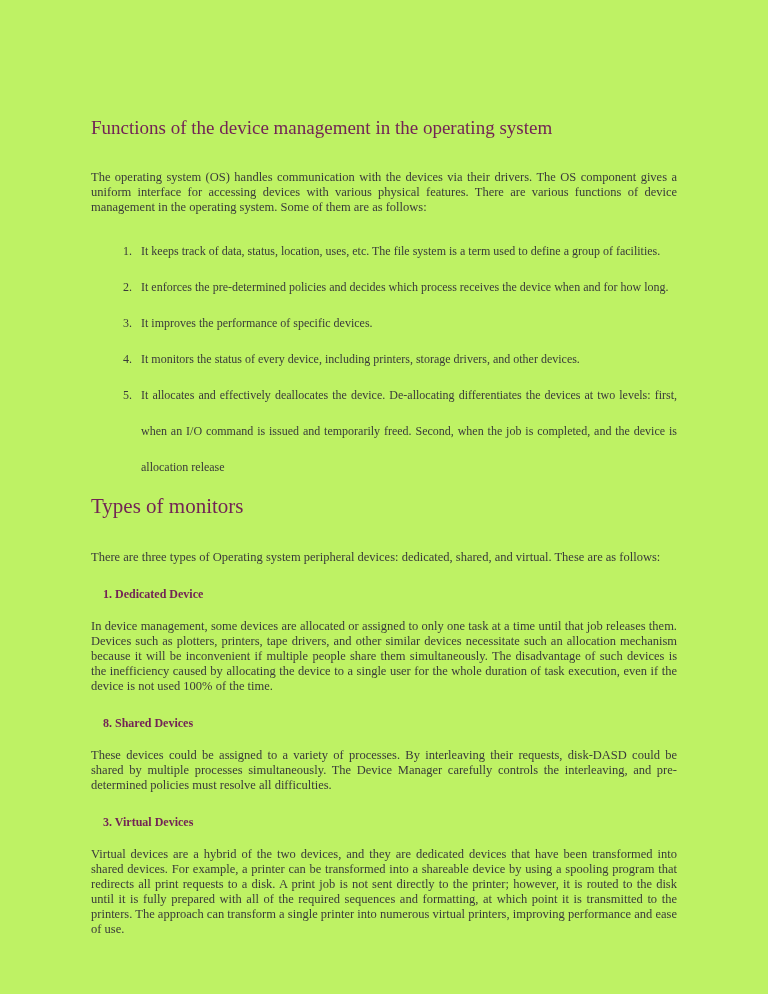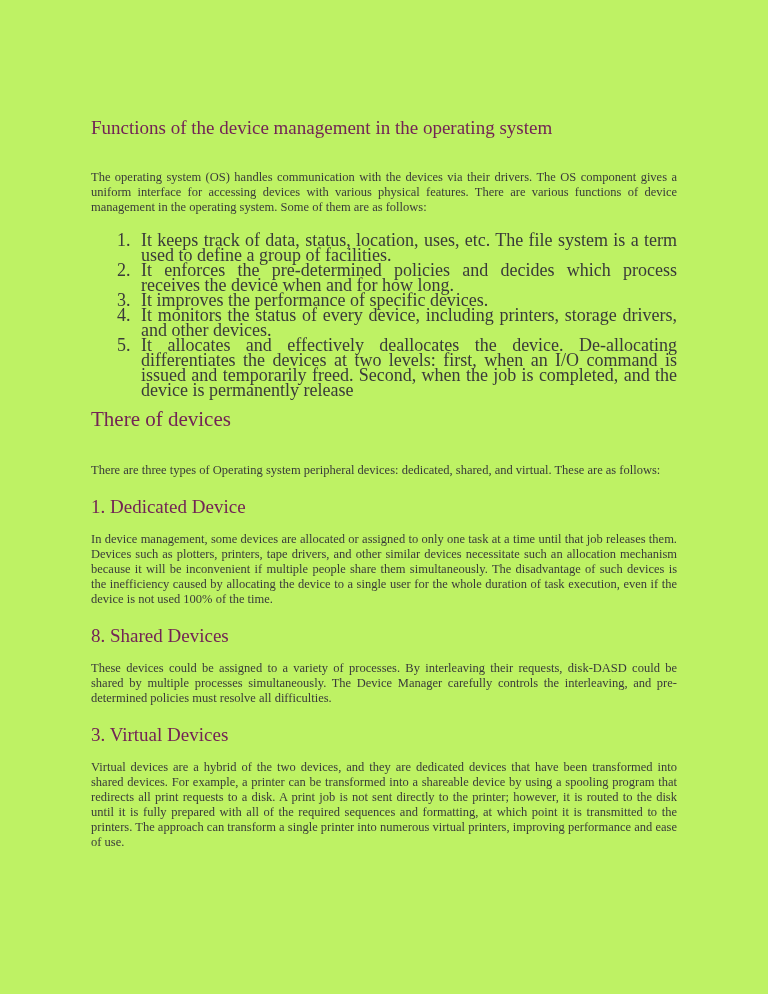--- a/index.html
+++ b/index.html
@@ -31,67 +31,67 @@
   }
   p.body-text {
     font-size: 12.5px;
     line-height: 15px;
     text-align: justify;
     margin: 31px 0 0 0;
   }
   ol.functions-list {
     margin: 18px 0 0 0;
     padding: 0 0 0 44px;
-    font-size: 18px;
-    line-height: 15px;
+    font-size: 12px;
+    line-height: 36px;
   }
   ol.functions-list li {
     text-align: justify;
     margin: 0;
     padding-left: 6px;
   }
   .section-heading {
     font-family: "Liberation Serif", "DejaVu Serif", serif;
     font-size: 21px;
     line-height: 25px;
     font-weight: normal;
     color: #732455;
     margin: 9px 0 0 0;
   }
   .sub-heading {
     font-family: "Liberation Serif", "DejaVu Serif", serif;
-    font-size: 19px;
+    font-size: 12px;
     line-height: 18px;
-    font-weight: normal;
+    font-weight: bold;
     color: #732455;
-    margin: 20px 0 0 0;
+    margin: 20px 0 0 12px;
   }
   p.after-heading {
     margin-top: 16px;
     font-family: Liberation Serif, serif;
   }
 </style>
 </head>
 <body>
 
 <div class="page">
 
   <h1 class="article-title">Functions of the device management in the operating system</h1>
 
   <p class="body-text">The operating system (OS) handles communication with the devices via their drivers. The OS component gives a uniform interface for accessing devices with various physical features. There are various functions of device management in the operating system. Some of them are as follows:</p>
 
   <ol class="functions-list">
     <li>It keeps track of data, status, location, uses, etc. The file system is a term used to define a group of facilities.</li>
     <li>It enforces the pre-determined policies and decides which process receives the device when and for how long.</li>
     <li>It improves the performance of specific devices.</li>
     <li>It monitors the status of every device, including printers, storage drivers, and other devices.</li>
-    <li>It allocates and effectively deallocates the device. De-allocating differentiates the devices at two levels: first, when an I/O command is issued and temporarily freed. Second, when the job is completed, and the device is permanently release</li>
+    <li>It allocates and effectively deallocates the device. De-allocating differentiates the devices at two levels: first, when an I/O command is issued and temporarily freed. Second, when the job is completed, and the device is allocation release</li>
   </ol>
 
-  <h2 class="section-heading">There of devices</h2>
+  <h2 class="section-heading">Types of monitors</h2>
 
   <p class="body-text">There are three types of Operating system peripheral devices: dedicated, shared, and virtual. These are as follows:</p>
 
   <h3 class="sub-heading">1. Dedicated Device</h3>
 
   <p class="body-text after-heading">In device management, some devices are allocated or assigned to only one task at a time until that job releases them. Devices such as plotters, printers, tape drivers, and other similar devices necessitate such an allocation mechanism because it will be inconvenient if multiple people share them simultaneously. The disadvantage of such devices is the inefficiency caused by allocating the device to a single user for the whole duration of task execution, even if the device is not used 100% of the time.</p>
 
   <h3 class="sub-heading">8. Shared Devices</h3>
 
   <p class="body-text after-heading">These devices could be assigned to a variety of processes. By interleaving their requests, disk-DASD could be shared by multiple processes simultaneously. The Device Manager carefully controls the interleaving, and pre-determined policies must resolve all difficulties.</p>

